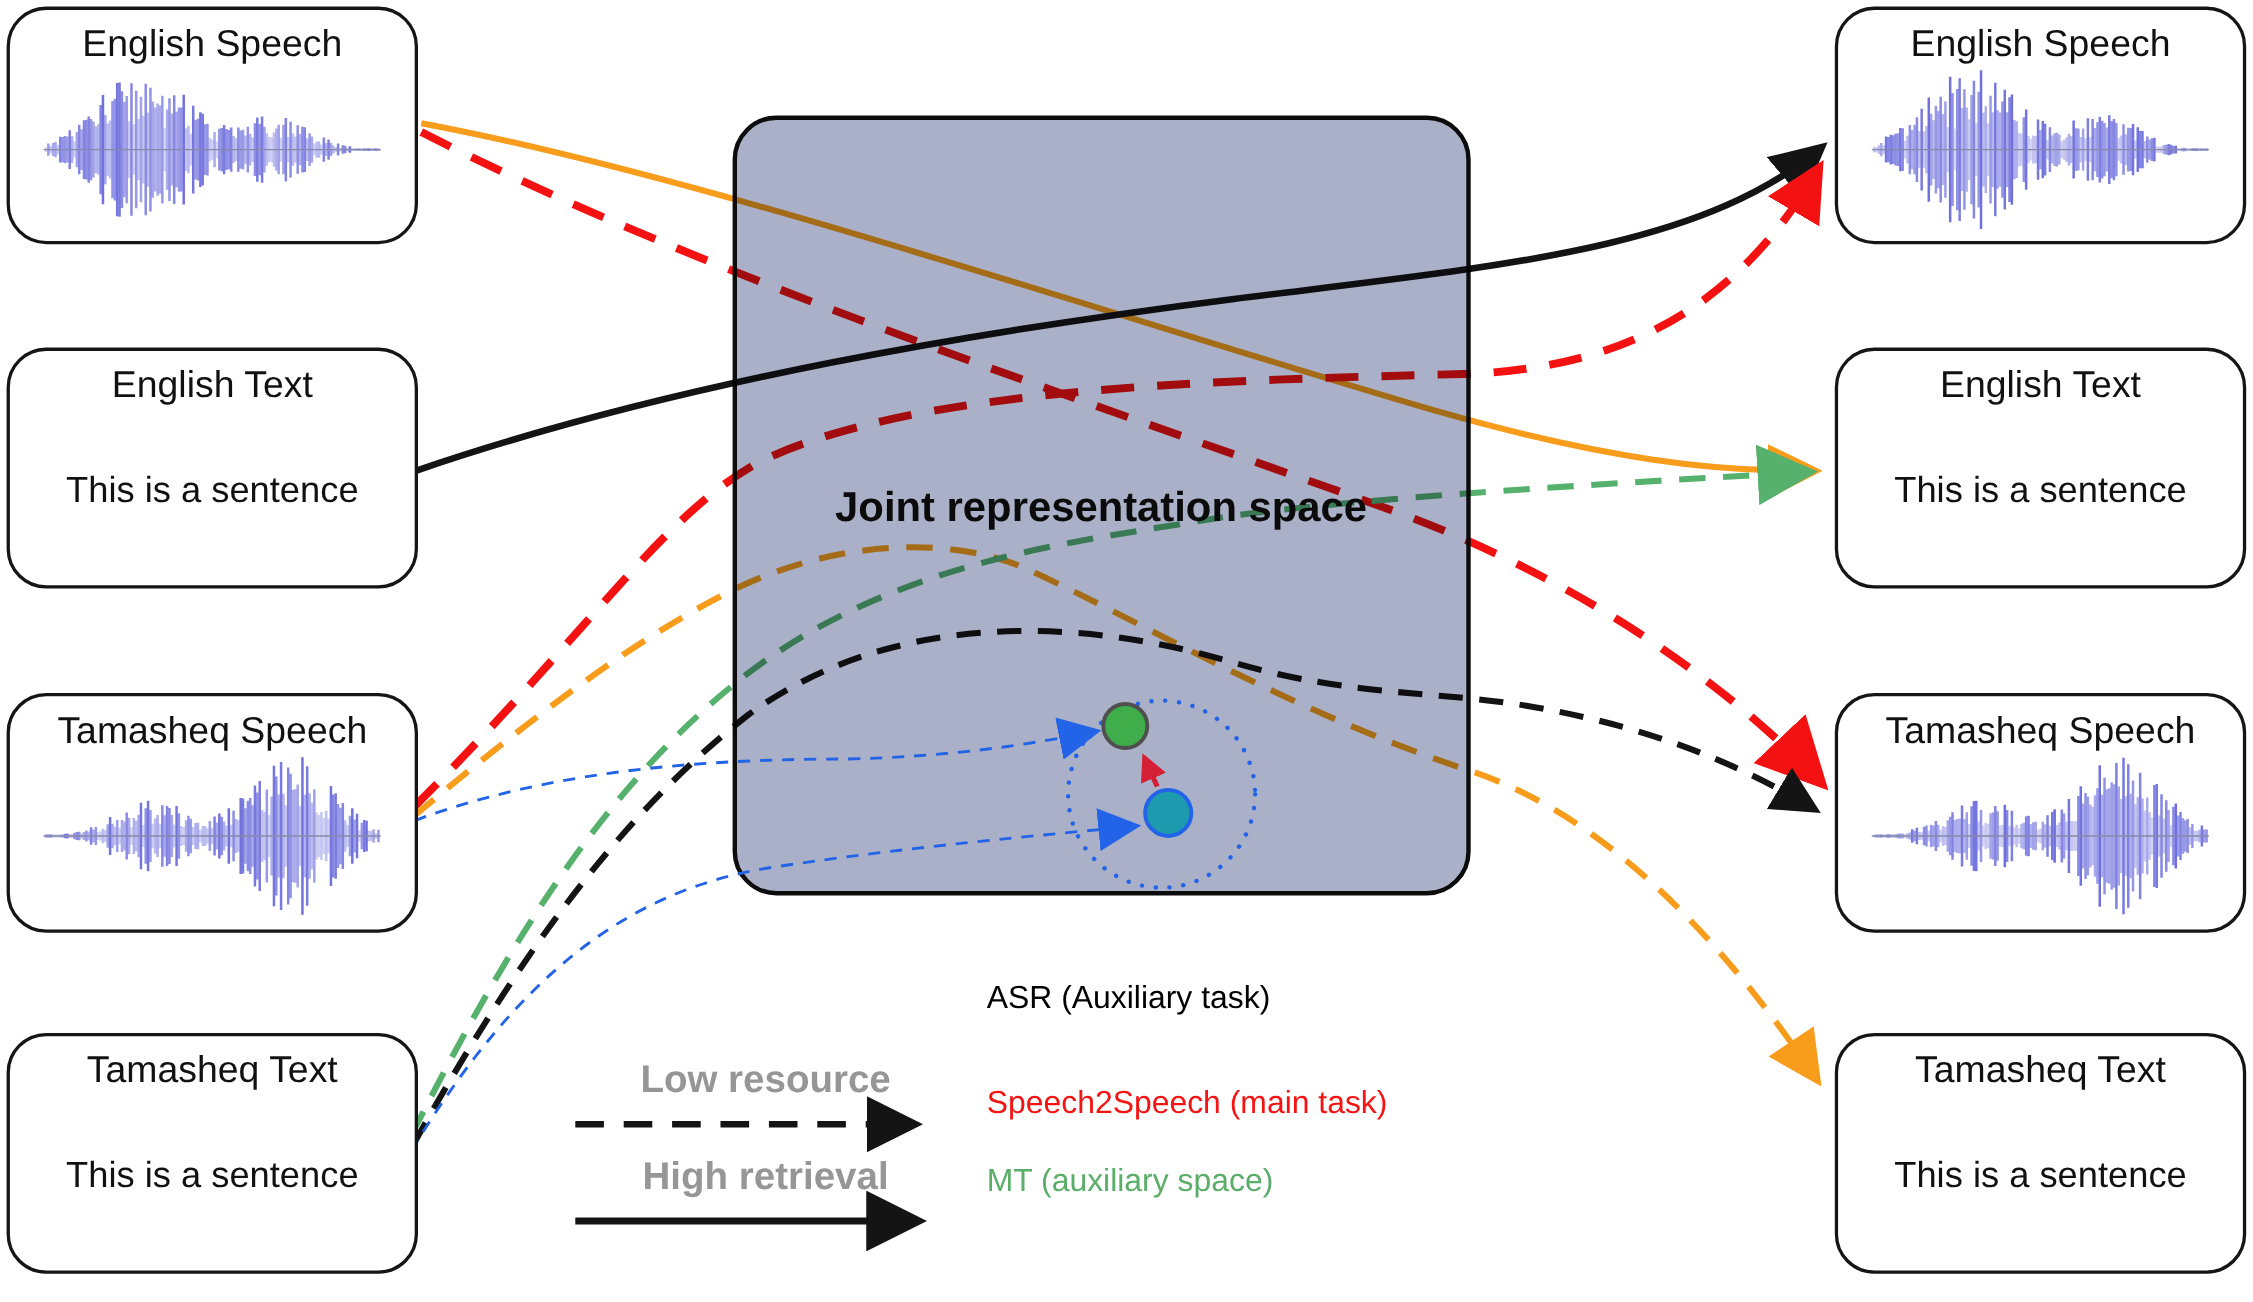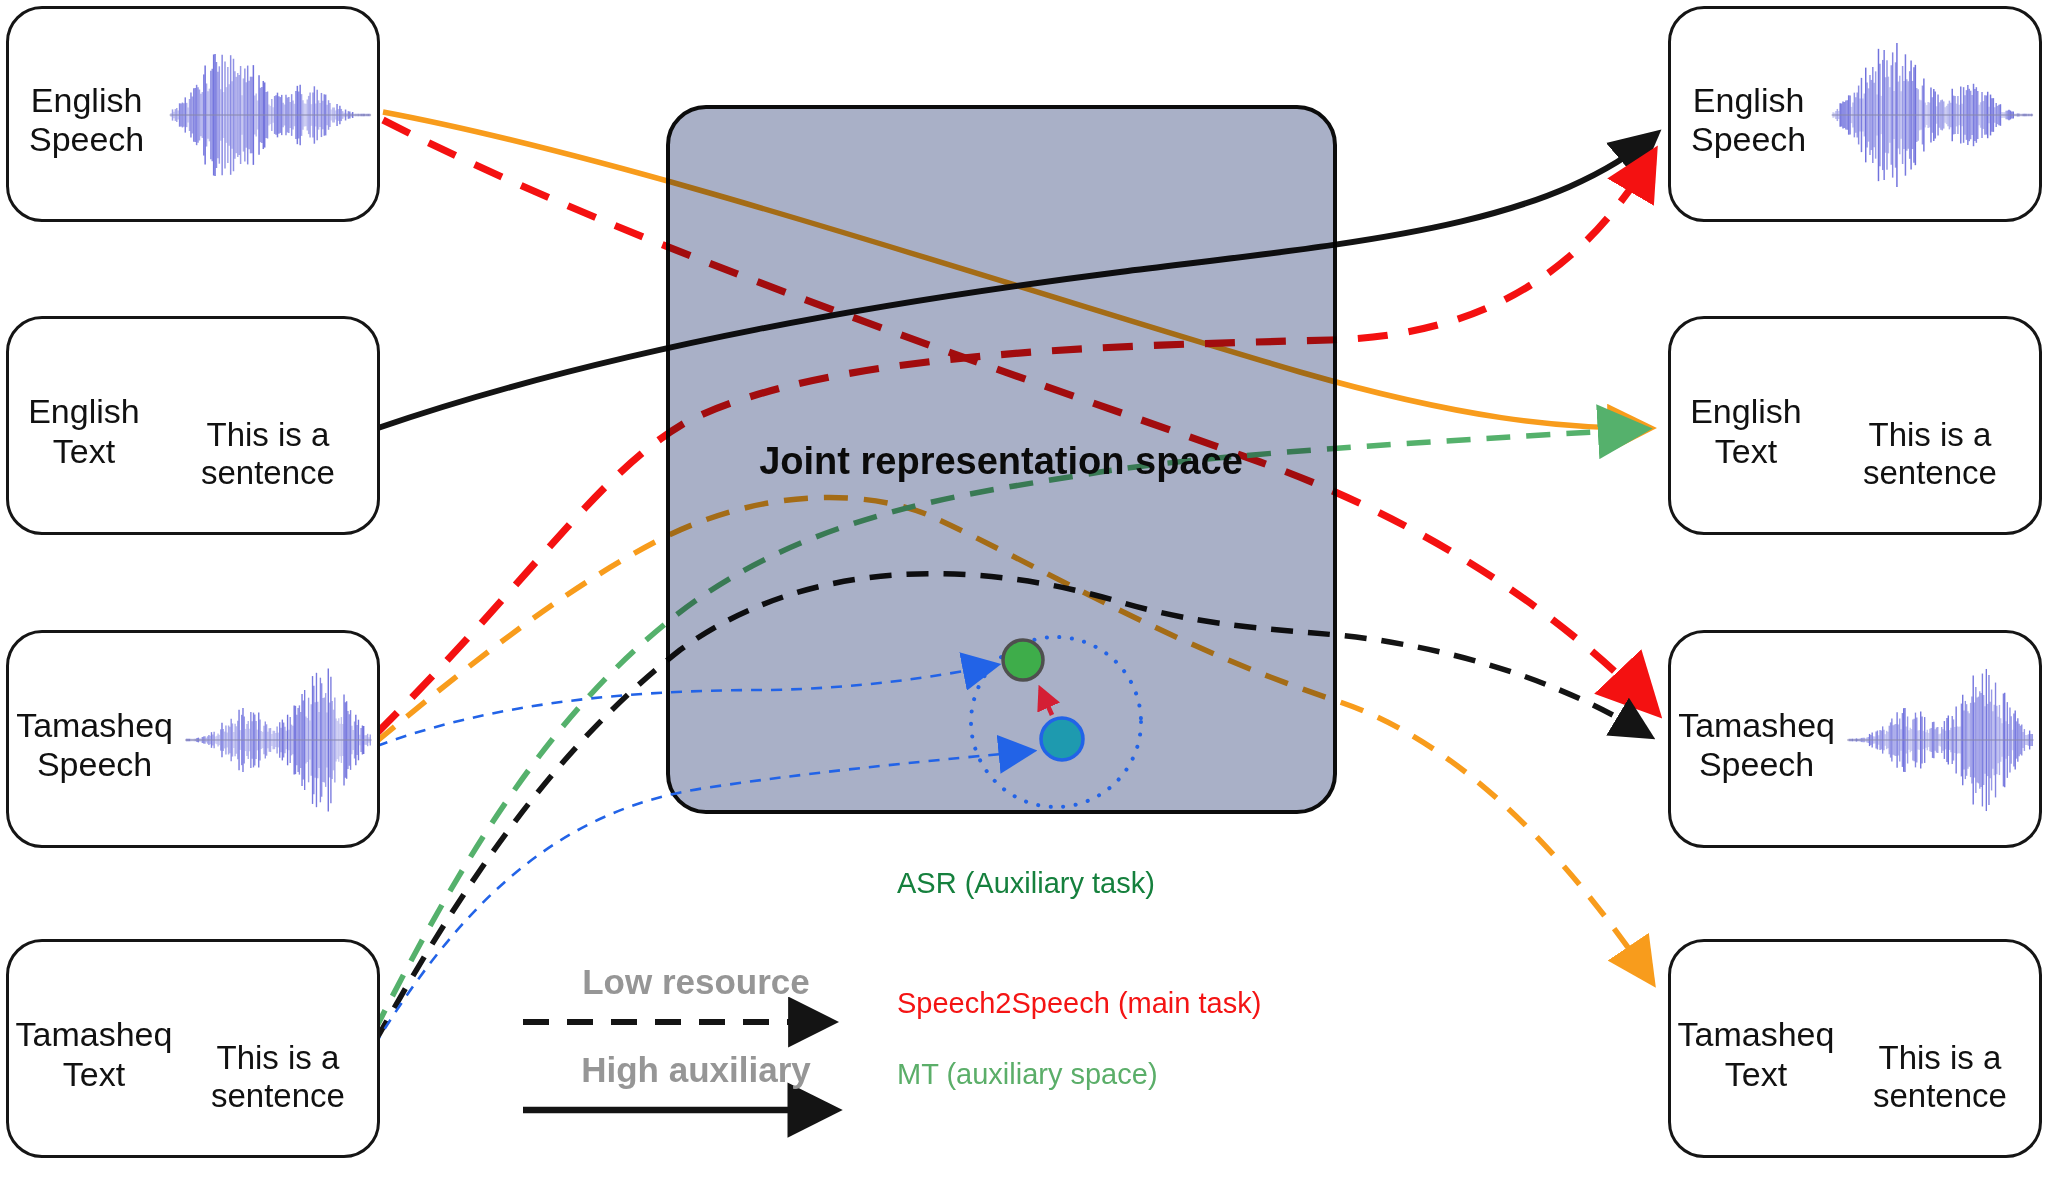--- a/index.html
+++ b/index.html
@@ -1,20 +1,20 @@
 <!DOCTYPE html>
 <html><head>
 <meta charset="utf-8">
 <style>
   html,body{margin:0;padding:0;background:#fff;}
   .stage{position:relative;width:2048px;height:1184px;background:#ffffff;overflow:hidden;
          font-family:"Liberation Sans",sans-serif;}
   svg.layer{position:absolute;left:0;top:0;width:2048px;height:1184px;}
   .node-box{position:absolute;background:#ffffff;border:3.5px solid #151515;border-radius:36px;
-            box-sizing:border-box;display:flex;flex-direction:row;align-items:center;}
+            box-sizing:border-box;display:flex;flex-direction:column;align-items:center;}
   .box-title{margin-top:12px;font-size:34px;color:#111;line-height:1.15;text-align:center;}
   .sentence{margin-top:56px;font-size:33px;color:#111;text-align:center;}
   .wave-wrap{width:88%;height:148px;margin-top:2px;}
   svg.wave{width:100%;height:100%;}
   .center-title{font-size:38px;font-weight:700;fill:#0b0b0b;}
   svg text{font-family:"Liberation Sans",sans-serif;}
   .legend-label{position:absolute;font-size:35px;color:#969696;text-align:center;width:320px;font-weight:bold;}
   .task-label{position:absolute;font-size:29px;white-space:nowrap;}
 </style>
 </head>
@@ -687,19 +687,19 @@
           <line x1="8" x2="292" y1="50" y2="50" stroke="#8888aa" stroke-width="0.8"></line>
         </svg>
     </div>
   </div>
   <div class="node-box" style="left:1668px;top:939px;width:374px;height:219px;">
     <div class="box-title">Tamasheq Text</div>
     <div class="sentence">This is a sentence</div>
   </div>
 
   <div class="legend-label" style="left:536px;top:962px;">Low resource</div>
-  <div class="legend-label" style="left:536px;top:1050px;">High auxiliary</div>
-
-  <div class="task-label" style="left: 897px; top: 867px; color: #15803d;">ASR (Auxiliary task)</div>
+  <div class="legend-label" style="left:536px;top:1050px;">High retrieval</div>
+
+  <div class="task-label" style="left: 897px; top: 891px; color: #000000;">ASR (Auxiliary task)</div>
   <div class="task-label" style="left: 897px; top: 987px; color: rgb(244, 20, 20);">Speech2Speech (main task)</div>
   <div class="task-label" style="left: 897px; top: 1058px; color: rgb(91, 174, 105);">MT (auxiliary space)</div>
 
 </div>
 
 </body></html>

